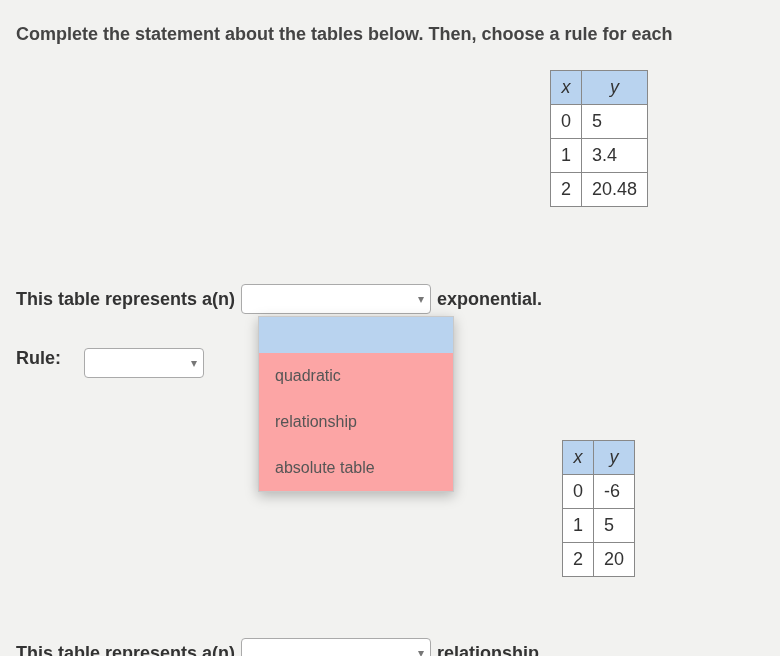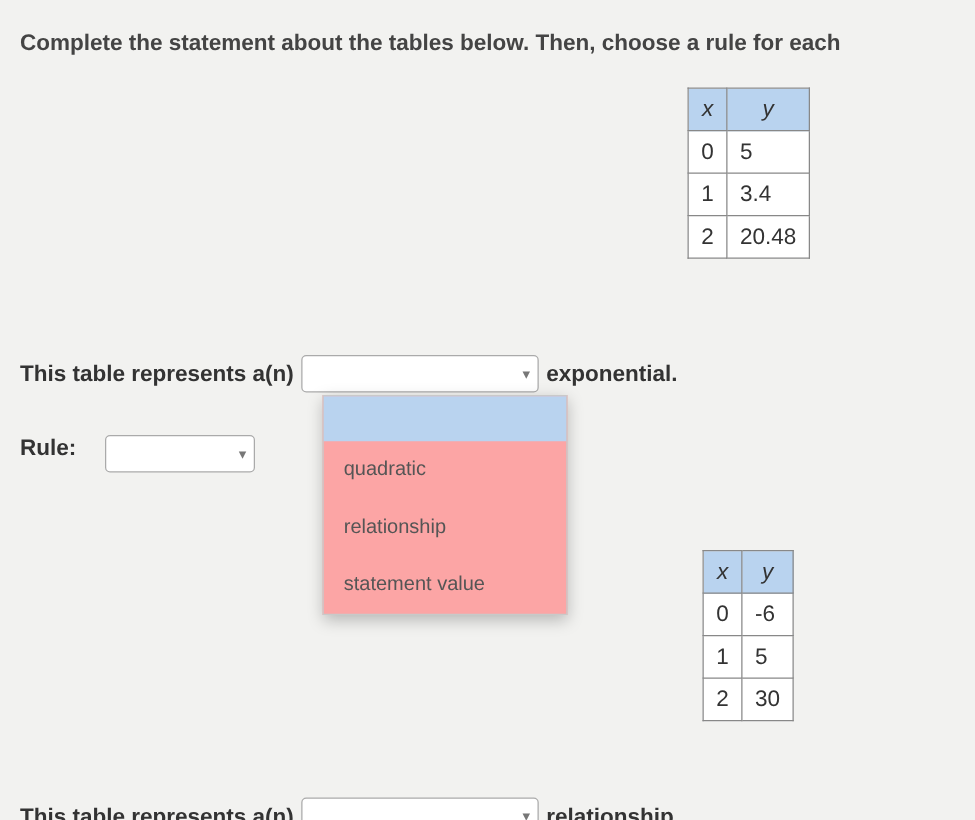--- a/index.html
+++ b/index.html
@@ -123,40 +123,40 @@
   <span>Rule:</span>
   <span class="select small">
     <span class="chevron">▾</span>
   </span>
 </div>
 
 <div class="dropdown-panel">
   <div class="opt blank"></div>
   <div class="opt">quadratic</div>
   <div class="opt">relationship</div>
-  <div class="opt">statement value</div>
+  <div class="opt">absolute table</div>
 </div>
 
 <table class="data-table table2">
   <tbody>
       <tr>
     <th>x</th>
     <th>y</th>
   </tr>
   <tr>
     <td>0</td>
     <td>-6</td>
   </tr>
   <tr>
     <td>1</td>
     <td>5</td>
   </tr>
   <tr>
     <td>2</td>
-    <td>30</td>
+    <td>20</td>
   </tr>
 </tbody>
   </table>
 
 <div class="statement2">
   <span>This table represents a(n)</span>
   <span class="select wide">
     <span class="chevron">▾</span>
   </span>
   <span>relationship</span>

